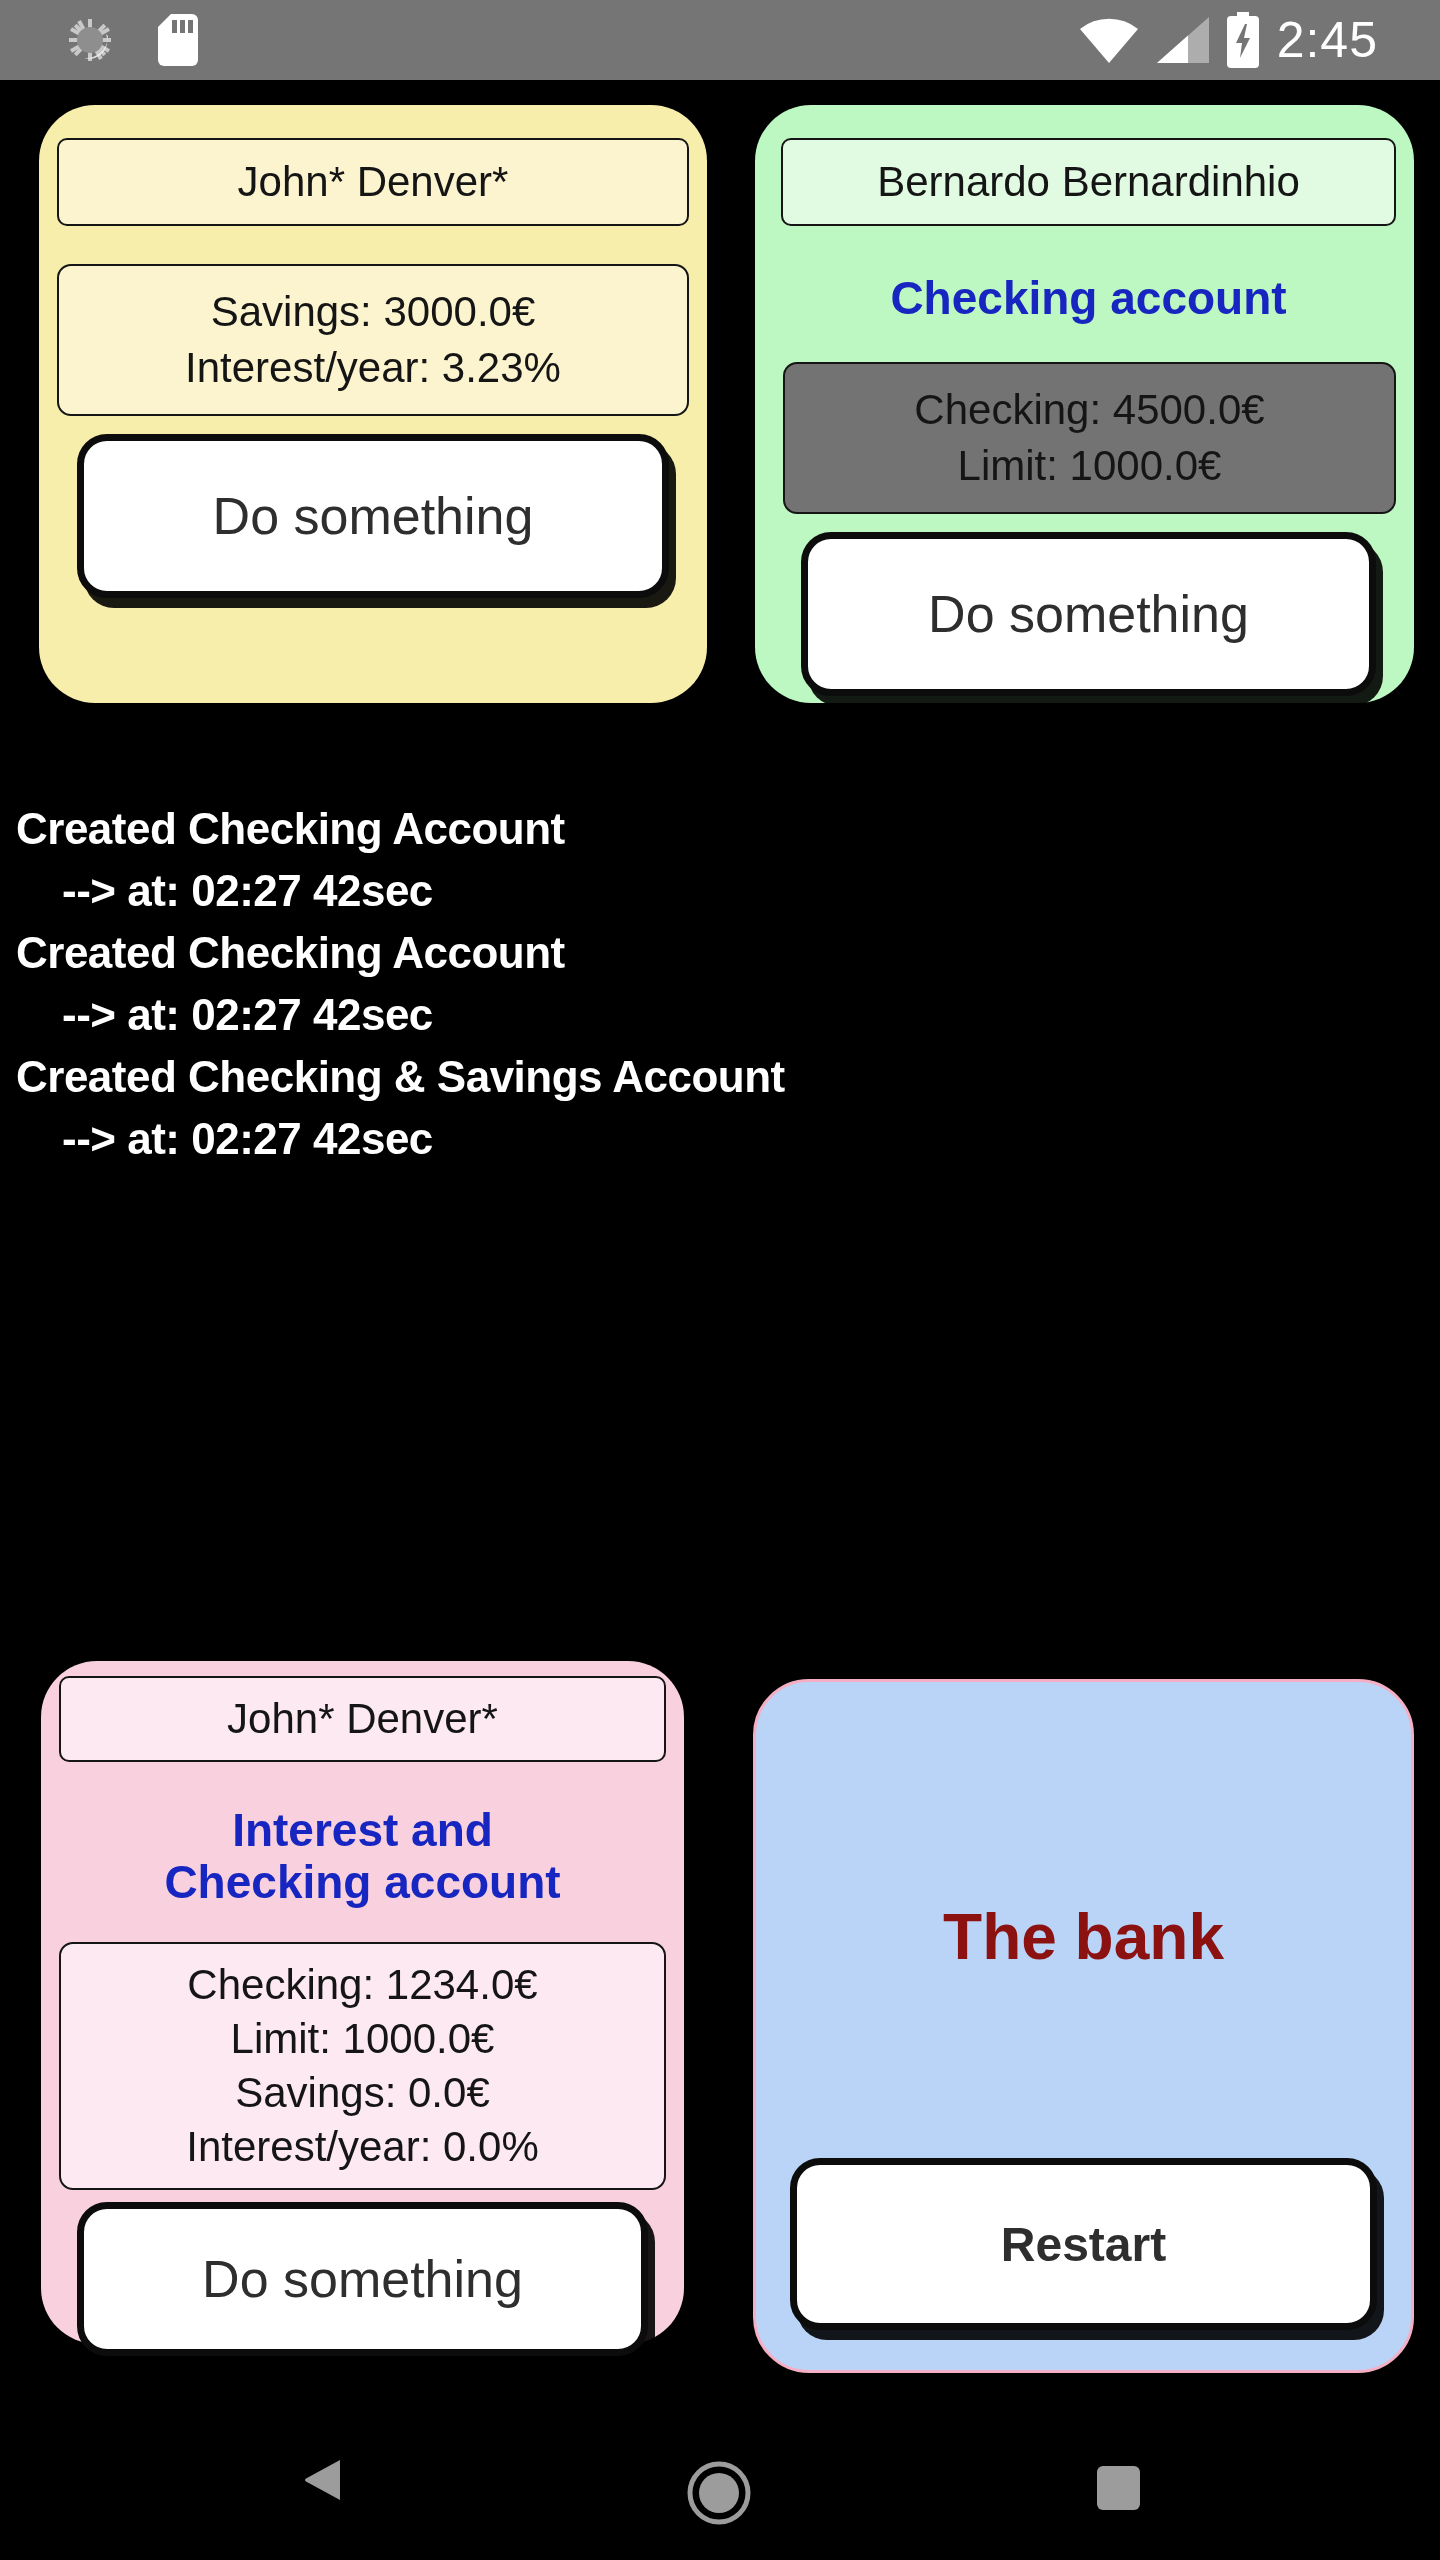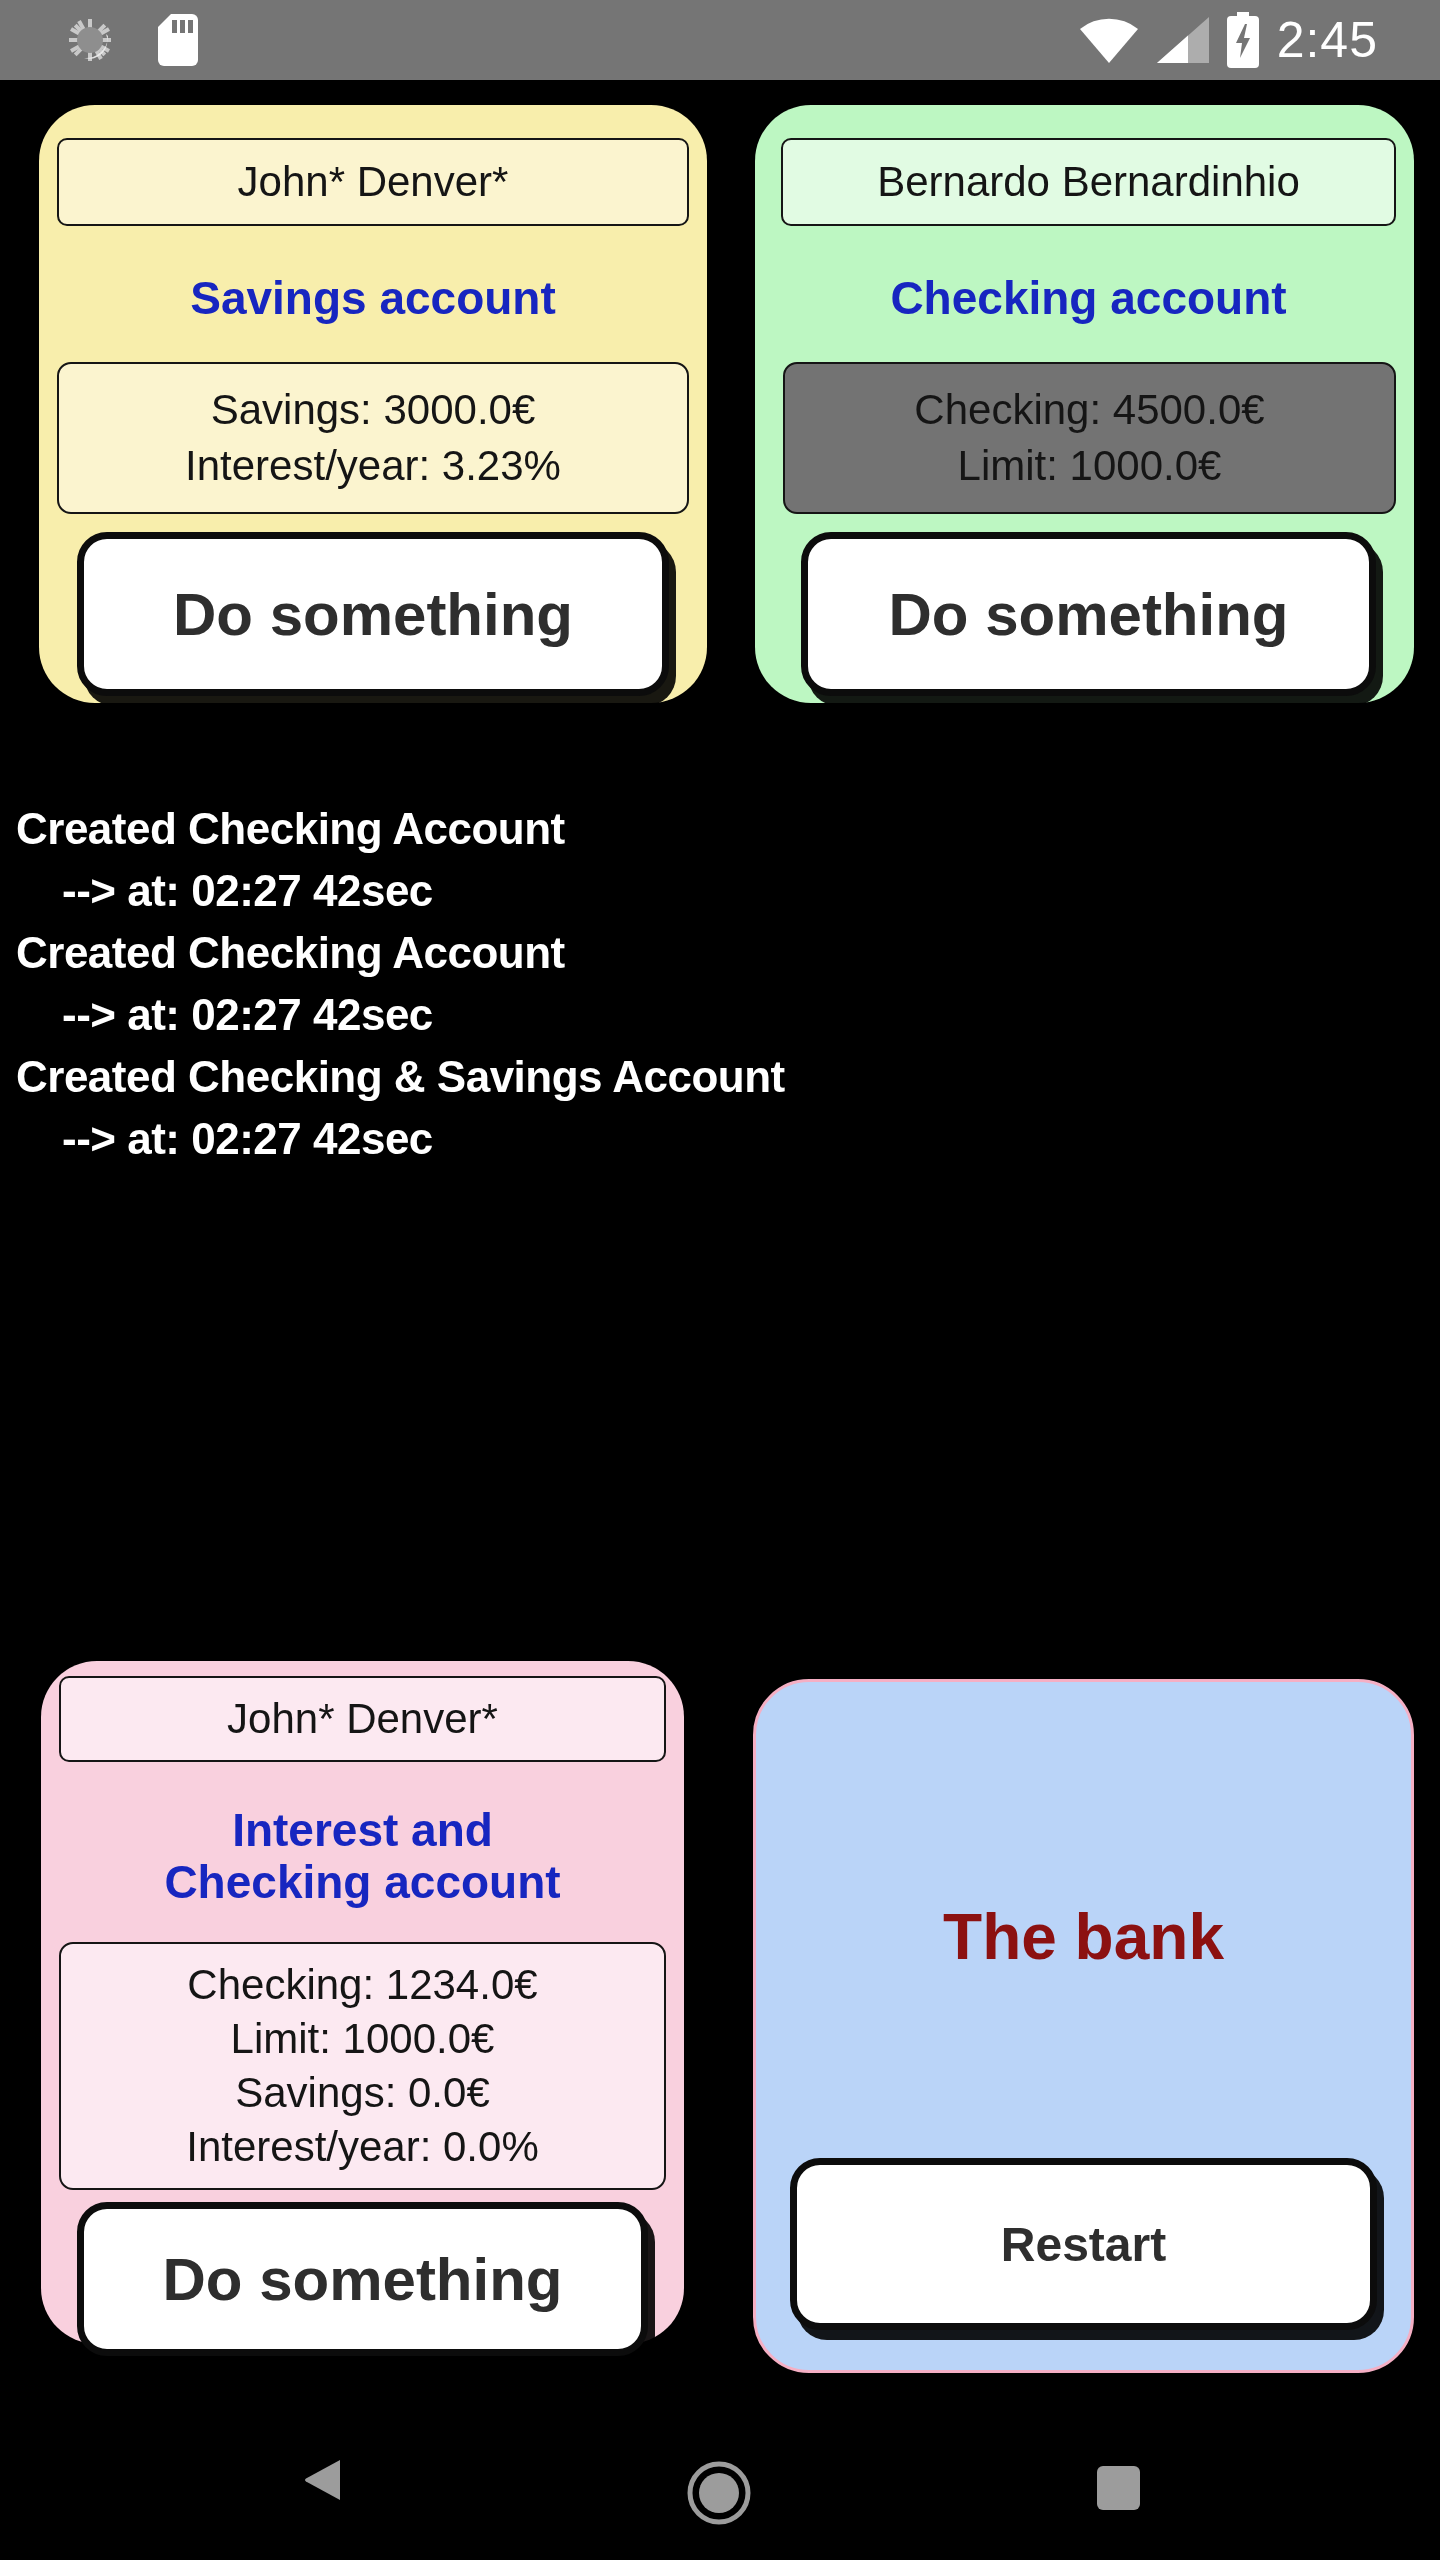--- a/index.html
+++ b/index.html
@@ -47,21 +47,21 @@
     text-align:center;font-size:42px;line-height:56px;color:#151515;
   }
   .card-savings .info-box{background:#FBF4CF;}
   .card-checking .info-box{background:#737373;margin-left:20px;}
   .card-combined .info-box{background:#FCE9F1;margin-top:34px;padding:14px 8px;line-height:54px;}
   .do-btn{
     margin:18px 38px 0;height:150px;flex:0 0 auto;
     background:#fff;border:7px solid #0C0C0C;border-radius:30px;
     box-shadow:7px 10px 0 rgba(0,0,0,0.9);
     display:flex;align-items:center;justify-content:center;
-    font-size:60px;font-weight:bold;color:#2E2E2E;
+    font-size:52px;font-weight:normal;color:#2E2E2E;
     cursor:pointer;
   }
   .card-combined .do-btn{margin:12px 36px 0;height:140px;}
   .bank-title{
     margin-top:218px;text-align:center;
     color:#8C1111;font-weight:bold;font-size:64px;
   }
   .restart-btn{
     margin:auto 34px 40px;height:158px;
     background:#fff;border:7px solid #0C0C0C;border-radius:30px;
@@ -129,21 +129,20 @@
       <polygon points="18,12 9,31 15,31 13,46 23,26 17,26 20,12" fill="#757575"></polygon>
     </svg>
     <span class="sb-time">2:45</span>
   </div>
 </div>
 
 <div class="card card-savings">
   <div class="holder-box">
     <span>John* Denver*</span>
   </div>
-  <div class="acct-type">Savings account</div>
   <div class="info-box">
     <div>Savings: 3000.0€</div>
     <div>Interest/year: 3.23%</div>
   </div>
   <div class="do-btn">Do something</div>
 </div>
 
 <div class="card card-checking">
   <div class="holder-box">
     <span>Bernardo Bernardinhio</span>

